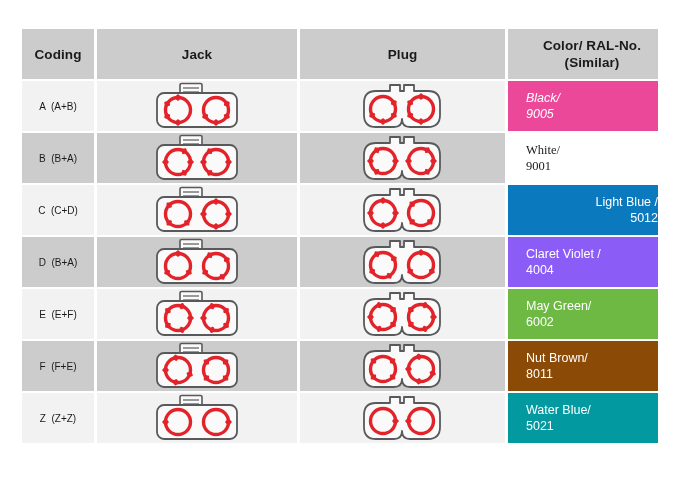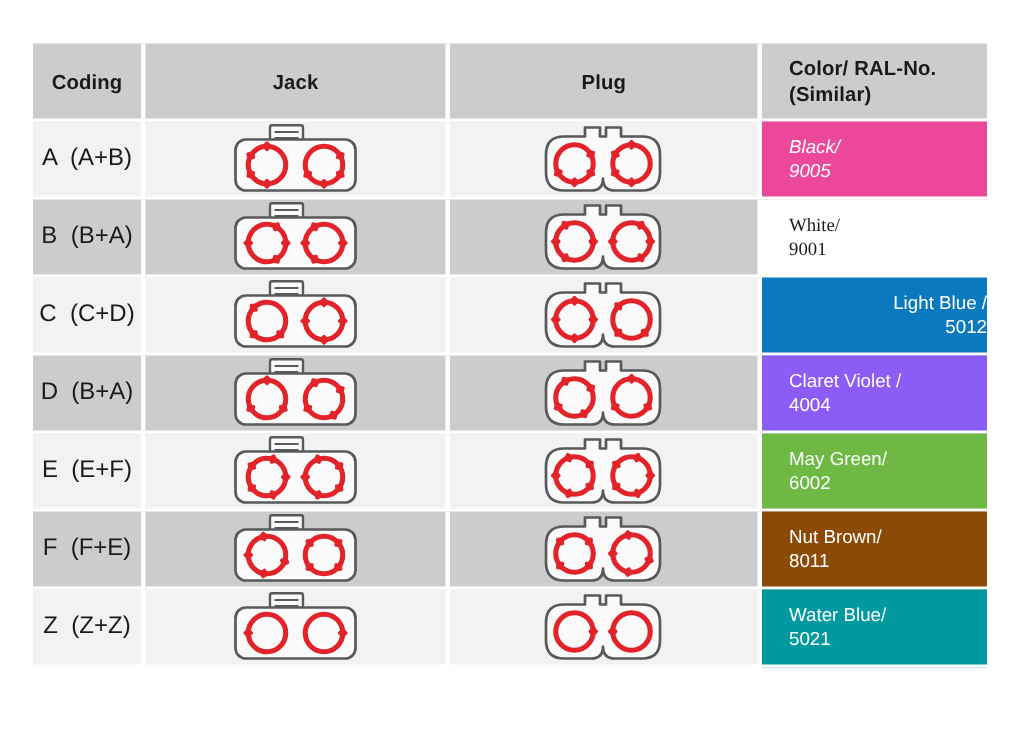--- a/index.html
+++ b/index.html
@@ -49,29 +49,29 @@
     height: 50px;
     font-size: 13.5px;
     font-weight: bold;
     color: #1a1a1a;
     letter-spacing: .1px;
   }
   th.h-coding { text-align: center; }
   th.h-jack   { text-align: center; }
   th.h-plug   { text-align: center; }
   th.h-color  {
-    text-align: left;
+    text-align: center;
     padding-left: 18px;
     line-height: 1.28;
   }
   th.h-color .l2 { display: block; }
 
   tbody tr { height: 52px; }
   tbody td.cell-coding {
-    font-size: 16px;
+    font-size: 10px;
     color: #1a1a1a;
     text-align: center;
     white-space: pre;
   }
   tbody tr.odd  td.cell-coding,
   tbody tr.odd  td.cell-icon { background: #f2f2f2; }
   tbody tr.even td.cell-coding,
   tbody tr.even td.cell-icon { background: #cccccc; }
 
   td.cell-icon { text-align: center; }

